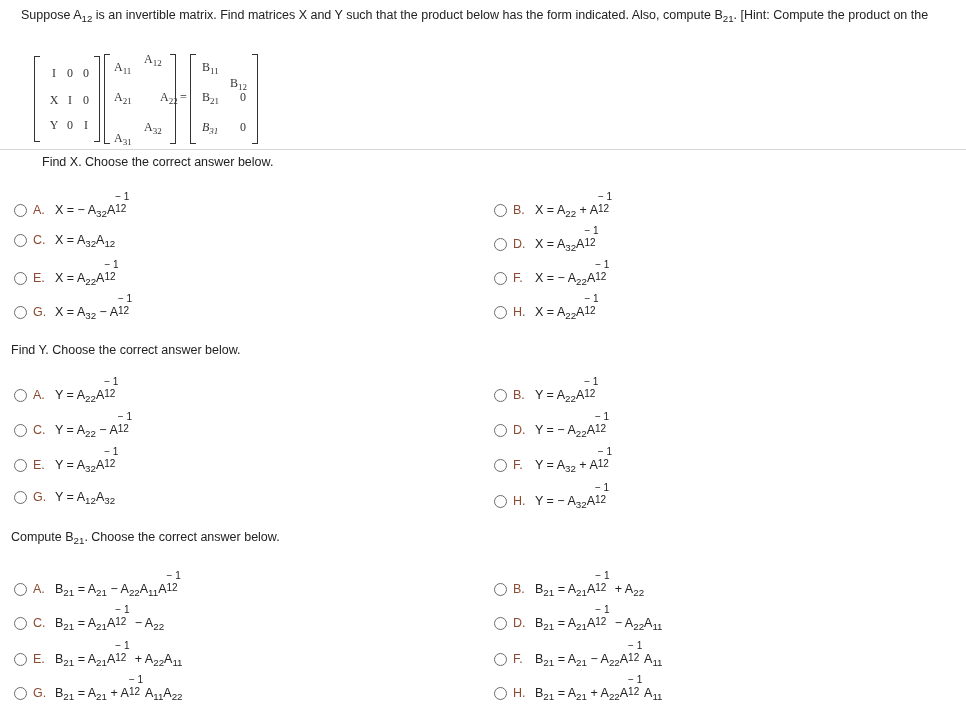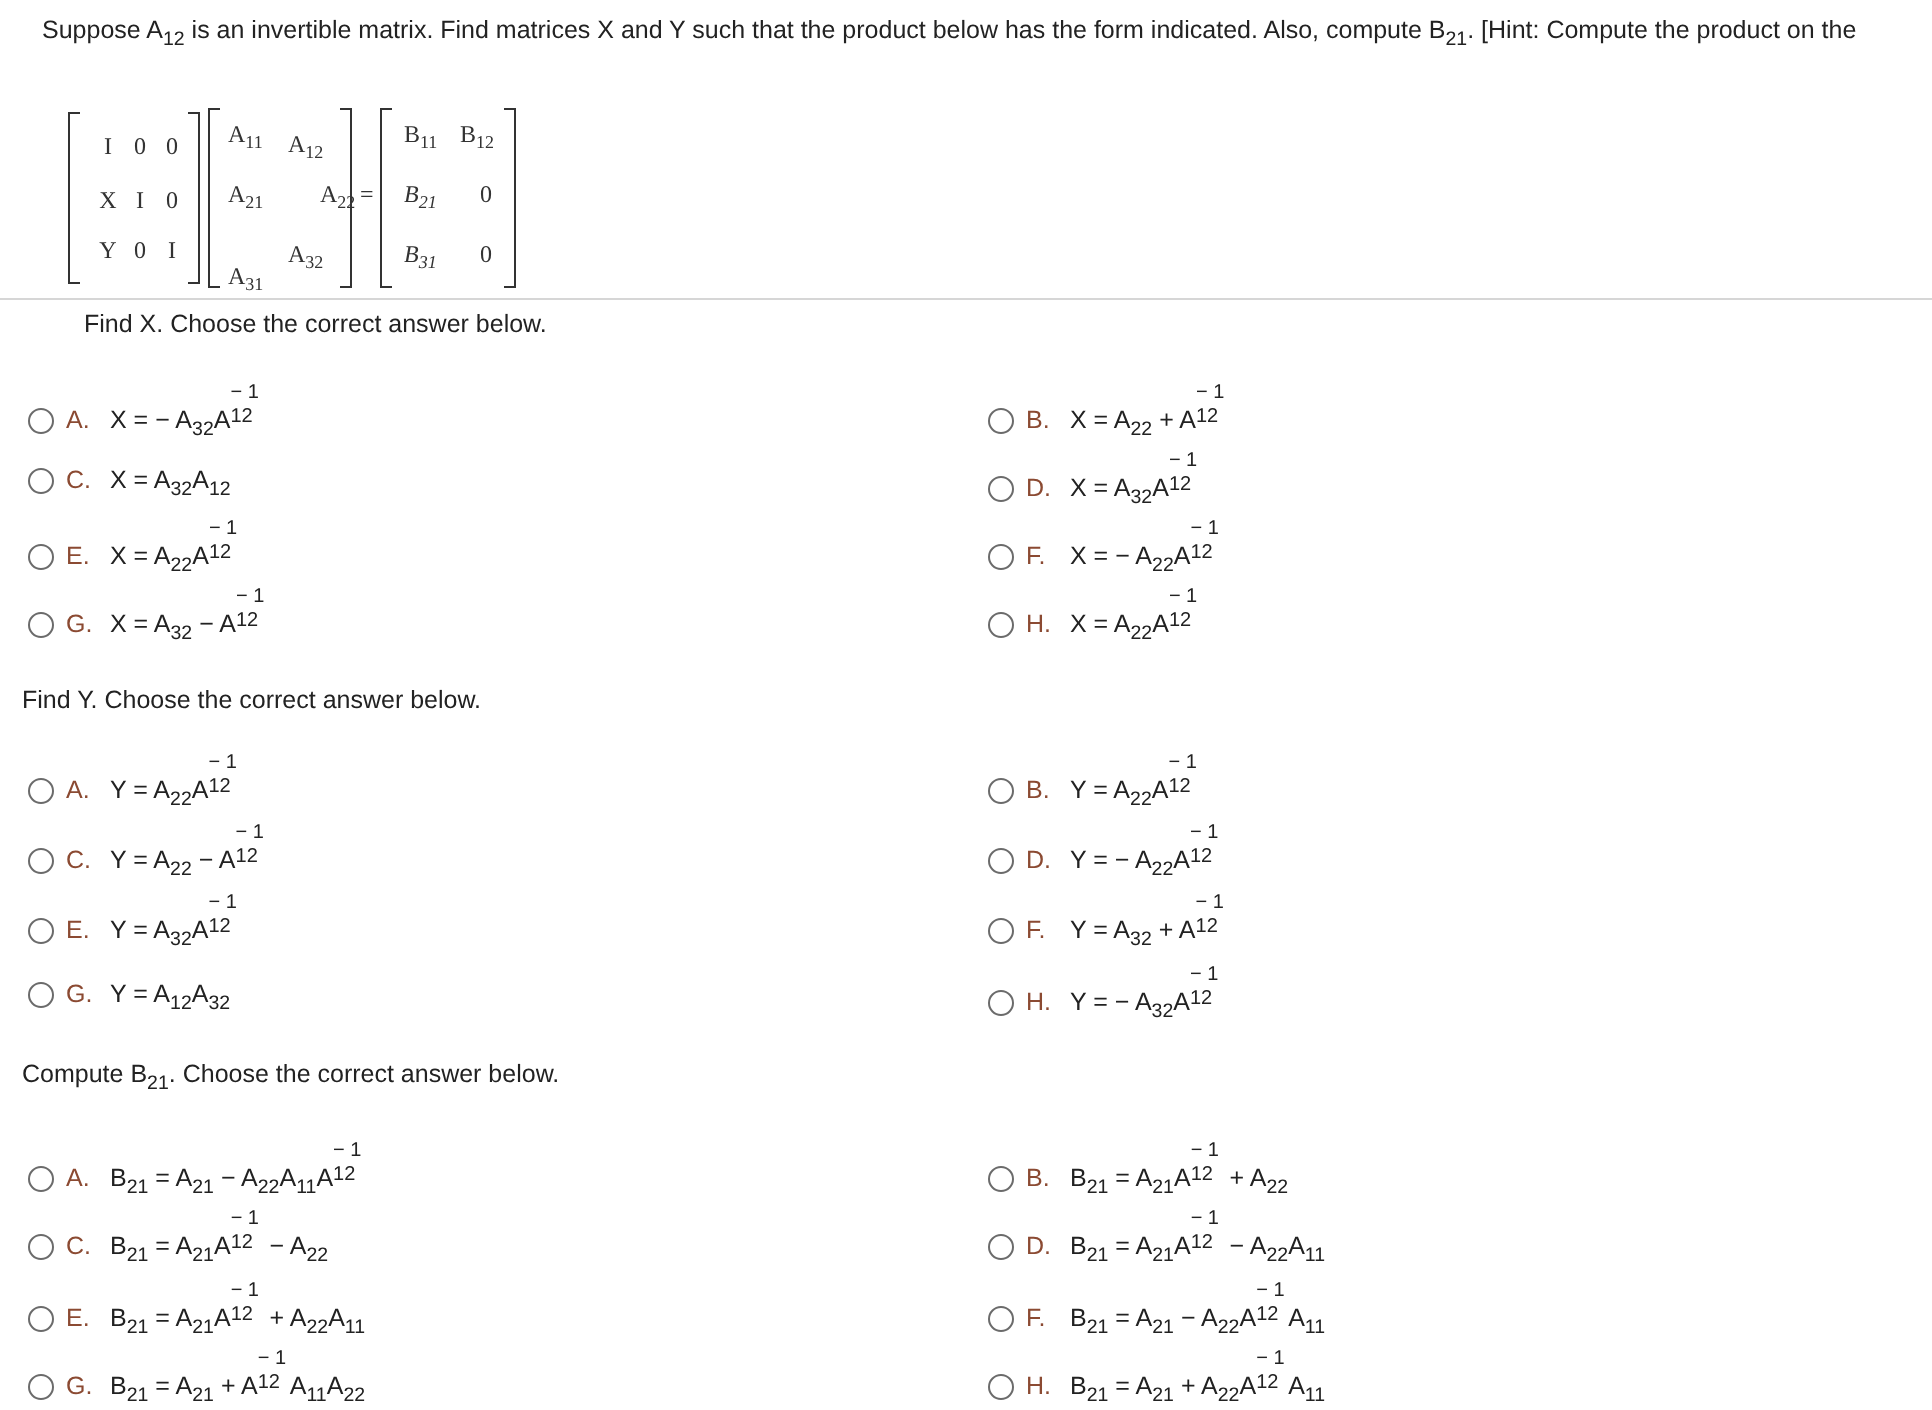--- a/index.html
+++ b/index.html
@@ -53,34 +53,34 @@
     <div class="cell" style="left:46px;top:41px;width:12px;">0</div>
     <div class="cell" style="left:14px;top:66px;width:12px;">Y</div>
     <div class="cell" style="left:30px;top:66px;width:12px;">0</div>
     <div class="cell" style="left:46px;top:66px;width:12px;">I</div>
     <div class="bracket r" style="left:60px;"></div>
   </div>
 
   <div>
     <div class="bracket l" style="left:70px;top:2px;height:88px;"></div>
     <div class="cell" style="left:80px;top:8px;"><span>A</span><span class="s">11</span></div>
-    <div class="cell" style="left:110px;top:13px;"><span>A</span><span class="s">12</span></div>
+    <div class="cell" style="left:110px;top:0;"><span>A</span><span class="s">12</span></div>
     <div class="cell" style="left:80px;top:38px;"><span>A</span><span class="s">21</span></div>
     <div class="cell" style="left:126px;top:38px;"><span>A</span><span class="s">22</span></div>
     <div class="cell" style="left:80px;top:79px;"><span>A</span><span class="s">31</span></div>
     <div class="cell" style="left:110px;top:68px;"><span>A</span><span class="s">32</span></div>
     <div class="bracket r" style="left:136px;top:2px;height:88px;"></div>
   </div>
   <div class="eq-sign" style="left:146px;top:38px;">=</div>
 
   <div>
     <div class="bracket l" style="left:156px;top:2px;height:88px;"></div>
     <div class="cell" style="left:168px;top:8px;"><span>B</span><span class="s">11</span></div>
-    <div class="cell" style="left:196px;top:8px;"><span>B</span><span class="s">12</span></div>
-    <div class="cell" style="left:168px;top:38px;font-style:italic;"><span>B</span><span class="s">21</span></div>
+    <div class="cell" style="left:196px;top:24px;"><span>B</span><span class="s">12</span></div>
+    <div class="cell" style="left:168px;top:38px;"><span>B</span><span class="s">21</span></div>
     <div class="cell" style="left:206px;top:38px;">0</div>
     <div class="cell" style="left:168px;top:68px;font-style:italic;"><span>B</span><span class="s">31</span></div>
     <div class="cell" style="left:206px;top:68px;">0</div>
     <div class="bracket r" style="left:218px;top:2px;height:88px;"></div>
   </div>
 </div>
 
 <div class="abs divider"></div>
 
 <div class="abs section-title" style="top:155px;margin-left:31px;">Find X. Choose the correct answer below.</div>

